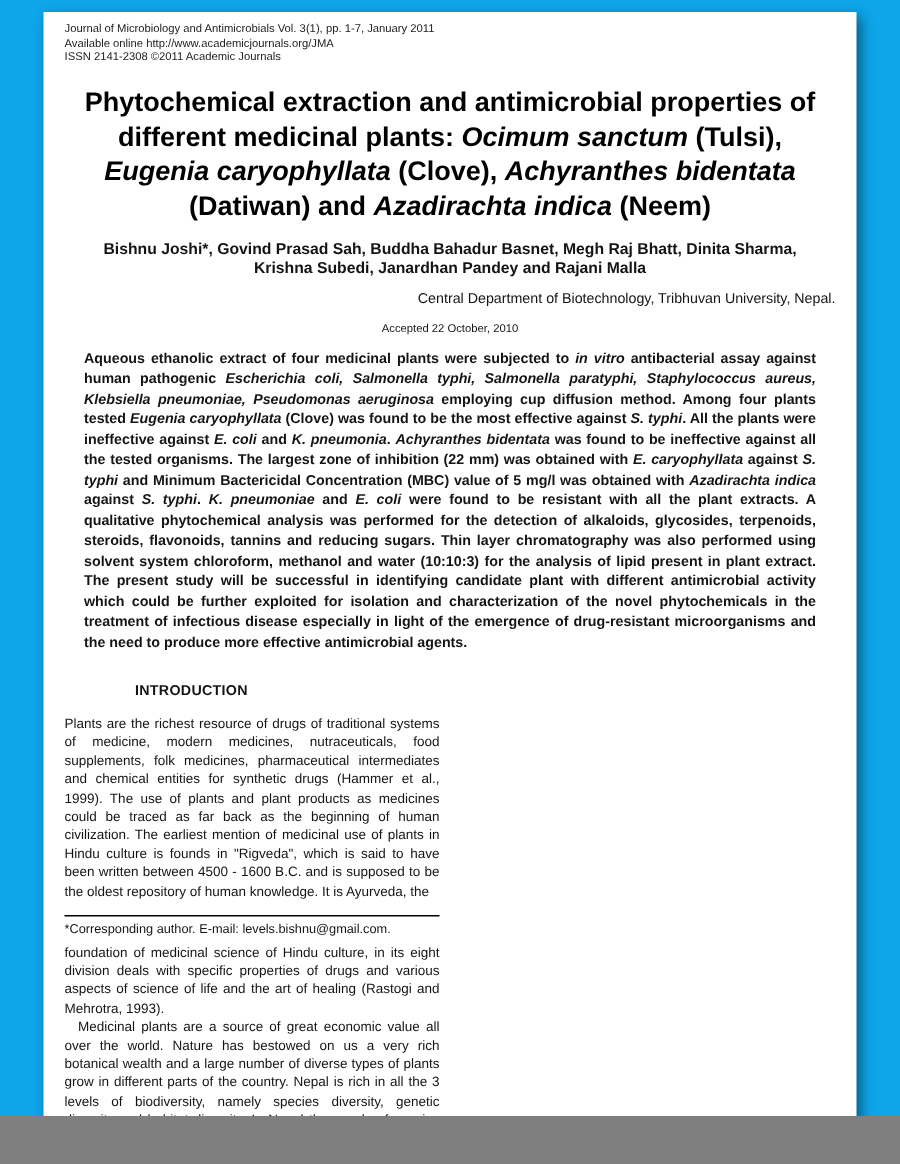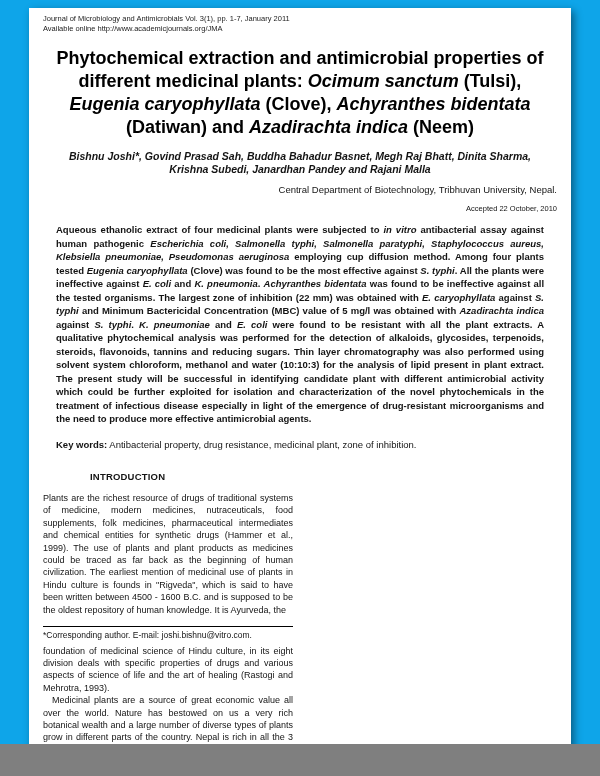--- a/index.html
+++ b/index.html
@@ -46,31 +46,30 @@
     text-align: center;
     color: #000;
   }
   .authors {
     margin-top: 11px;
     font-size: 10.5px;
     line-height: 13px;
     font-weight: bold;
     text-align: center;
     padding: 0 20px;
-    font-style: italic;
   }
   .affiliation {
     margin-top: 8px;
     font-size: 9.5px;
     text-align: right;
   }
   .accepted {
     margin-top: 9px;
     font-size: 7.5px;
-    text-align: right;
+    text-align: center;
   }
   .abstract {
     margin-top: 10px;
     padding: 0 13px;
     font-size: 9.5px;
     line-height: 13.5px;
     font-weight: bold;
     text-align: justify;
   }
   .keywords {
@@ -114,45 +113,43 @@
 </style>
 </head>
 <body>
 
 <div class="canvas">
   <div class="page">
 
     <div class="journal-header">
       <div>Journal of Microbiology and Antimicrobials Vol. 3(1), pp. 1-7, January 2011</div>
       <div>Available online http://www.academicjournals.org/JMA</div>
+      <div>ISSN 2141-2308 ©2011 Academic Journals</div>
     </div>
 
 
     <h1 class="title"><span>Phytochemical extraction and antimicrobial properties of different medicinal plants: </span><span style="font-style: italic;">Ocimum sanctum</span><span> (Tulsi), </span><span style="font-style: italic;">Eugenia caryophyllata</span><span> (Clove), </span><span style="font-style: italic;">Achyranthes bidentata</span><span> (Datiwan) and </span><span style="font-style: italic;">Azadirachta indica</span><span> (Neem)</span></h1>
 
     <div class="authors">Bishnu Joshi*, Govind Prasad Sah, Buddha Bahadur Basnet, Megh Raj Bhatt, Dinita Sharma, Krishna Subedi, Janardhan Pandey and Rajani Malla</div>
 
     <div class="affiliation">Central Department of Biotechnology, Tribhuvan University, Nepal.</div>
 
     <div class="accepted">Accepted 22 October, 2010</div>
 
     <div class="abstract"><span>Aqueous ethanolic extract of four medicinal plants were subjected to </span><span style="font-style: italic;">in vitro</span><span> antibacterial assay against human pathogenic </span><span style="font-style: italic;">Escherichia coli, Salmonella typhi, Salmonella paratyphi, Staphylococcus aureus, Klebsiella pneumoniae, Pseudomonas aeruginosa</span><span> employing cup diffusion method. Among four plants tested </span><span style="font-style: italic;">Eugenia caryophyllata</span><span> (Clove) was found to be the most effective against </span><span style="font-style: italic;">S. typhi</span><span>. All the plants were ineffective against </span><span style="font-style: italic;">E. coli</span><span> and </span><span style="font-style: italic;">K. pneumonia</span><span>. </span><span style="font-style: italic;">Achyranthes bidentata</span><span> was found to be ineffective against all the tested organisms. The largest zone of inhibition (22 mm) was obtained with </span><span style="font-style: italic;">E. caryophyllata</span><span> against </span><span style="font-style: italic;">S. typhi</span><span> and Minimum Bactericidal Concentration (MBC) value of 5 mg/l was obtained with </span><span style="font-style: italic;">Azadirachta indica</span><span> against </span><span style="font-style: italic;">S. typhi</span><span>. </span><span style="font-style: italic;">K. pneumoniae</span><span> and </span><span style="font-style: italic;">E. coli</span><span> were found to be resistant with all the plant extracts. A qualitative phytochemical analysis was performed for the detection of alkaloids, glycosides, terpenoids, steroids, flavonoids, tannins and reducing sugars. Thin layer chromatography was also performed using solvent system chloroform, methanol and water (10:10:3) for the analysis of lipid present in plant extract. The present study will be successful in identifying candidate plant with different antimicrobial activity which could be further exploited for isolation and characterization of the novel phytochemicals in the treatment of infectious disease especially in light of the emergence of drug-resistant microorganisms and the need to produce more effective antimicrobial agents.</span></div>
 
-    <div class="keywords">
-      <span class="kw-label">Key words:</span><span> Antibacterial property, drug resistance, medicinal plant, zone of inhibition.</span>
-    </div>
 
     <div class="section-heading">INTRODUCTION</div>
 
     <div class="columns">
       <div class="col">
         <p class="body-text">Plants are the richest resource of drugs of traditional systems of medicine, modern medicines, nutraceuticals, food supplements, folk medicines, pharmaceutical intermediates and chemical entities for synthetic drugs (Hammer et al., 1999). The use of plants and plant products as medicines could be traced as far back as the beginning of human civilization. The earliest mention of medicinal use of plants in Hindu culture is founds in "Rigveda", which is said to have been written between 4500 - 1600 B.C. and is supposed to be the oldest repository of human knowledge. It is Ayurveda, the</p>
         <div class="footnote">
           <div class="footnote-rule"></div>
-          <div>*Corresponding author. E-mail: joshi.bishnu@vitro.com.</div>
+          <div>*Corresponding author. E-mail: levels.bishnu@gmail.com.</div>
         </div>
       </div>
       <div class="col">
         <p class="body-text">foundation of medicinal science of Hindu culture, in its eight division deals with specific properties of drugs and various aspects of science of life and the art of healing (Rastogi and Mehrotra, 1993).</p>
         <p class="body-text indent">Medicinal plants are a source of great economic value all over the world. Nature has bestowed on us a very rich botanical wealth and a large number of diverse types of plants grow in different parts of the country. Nepal is rich in all the 3 levels of biodiversity, namely species diversity, genetic diversity and habitat diversity. In Nepal thousands of species are known to have medicinal value and the use of different parts of several medicinal plants to cure specific ailments has been in vogue since ancient times. Herbal medicine is still the mainstay of about 75 - 80% of the whole population, and the major part of traditional</p>
       </div>
     </div>
 
   </div>
 </div>

